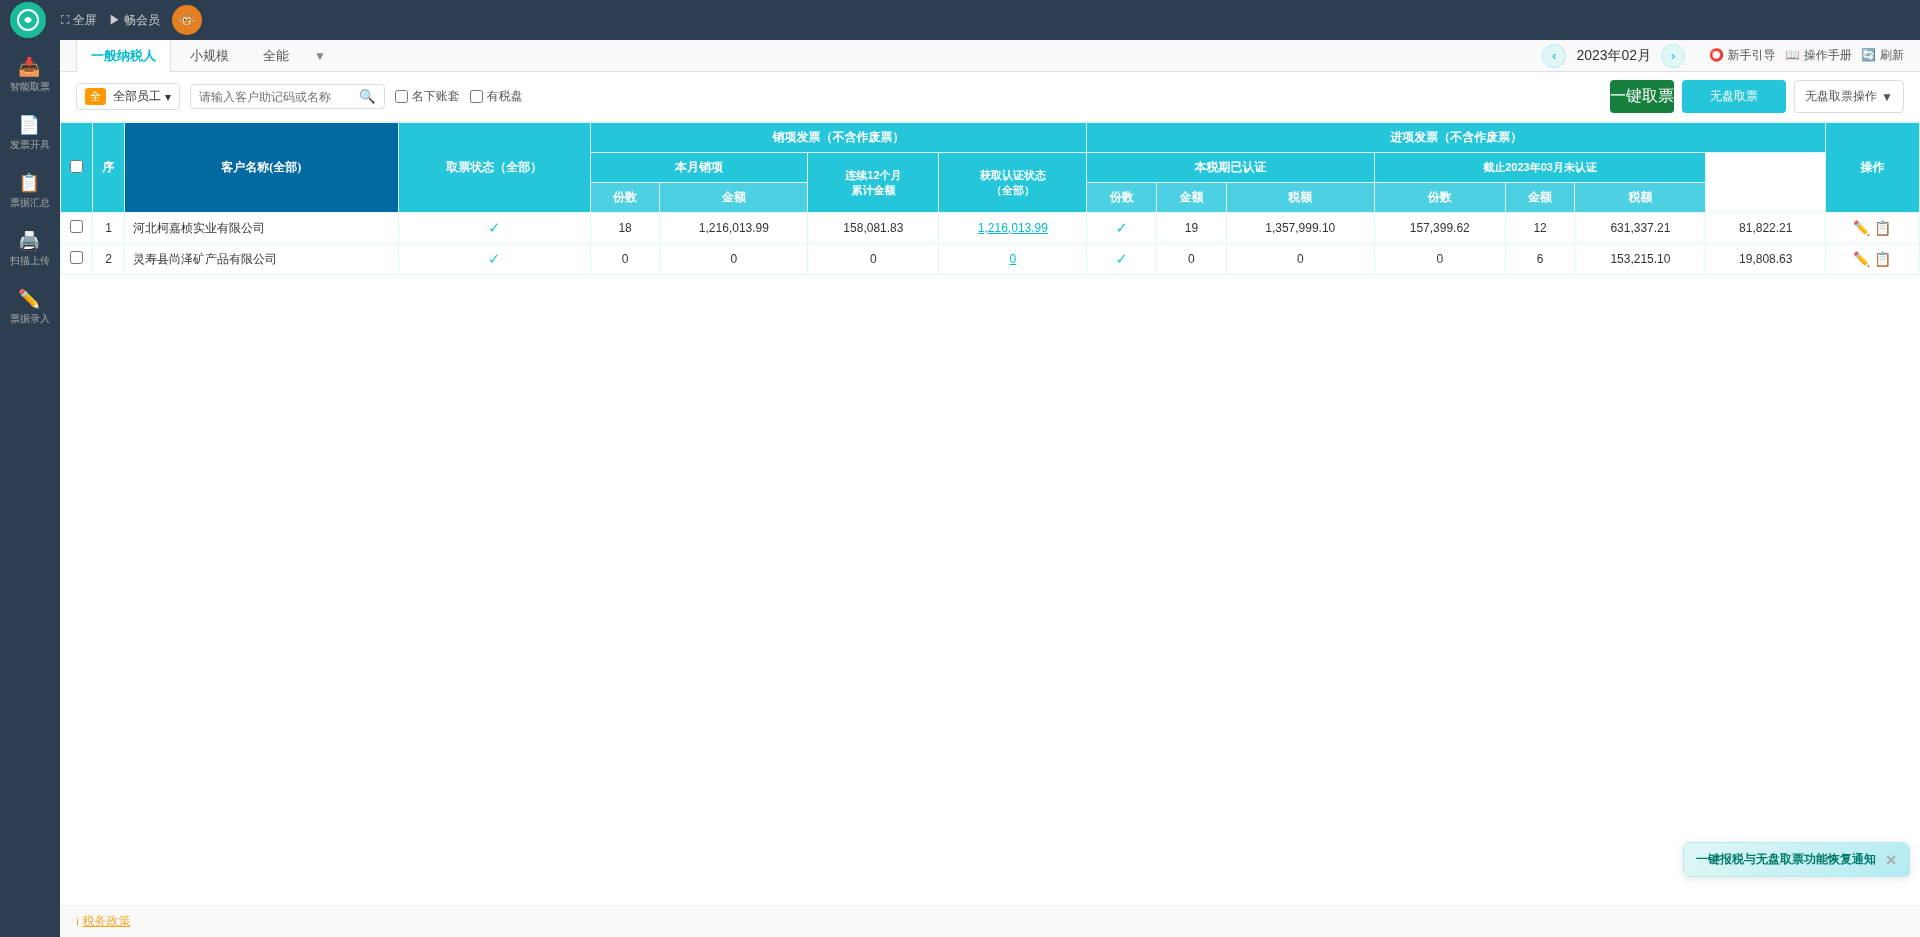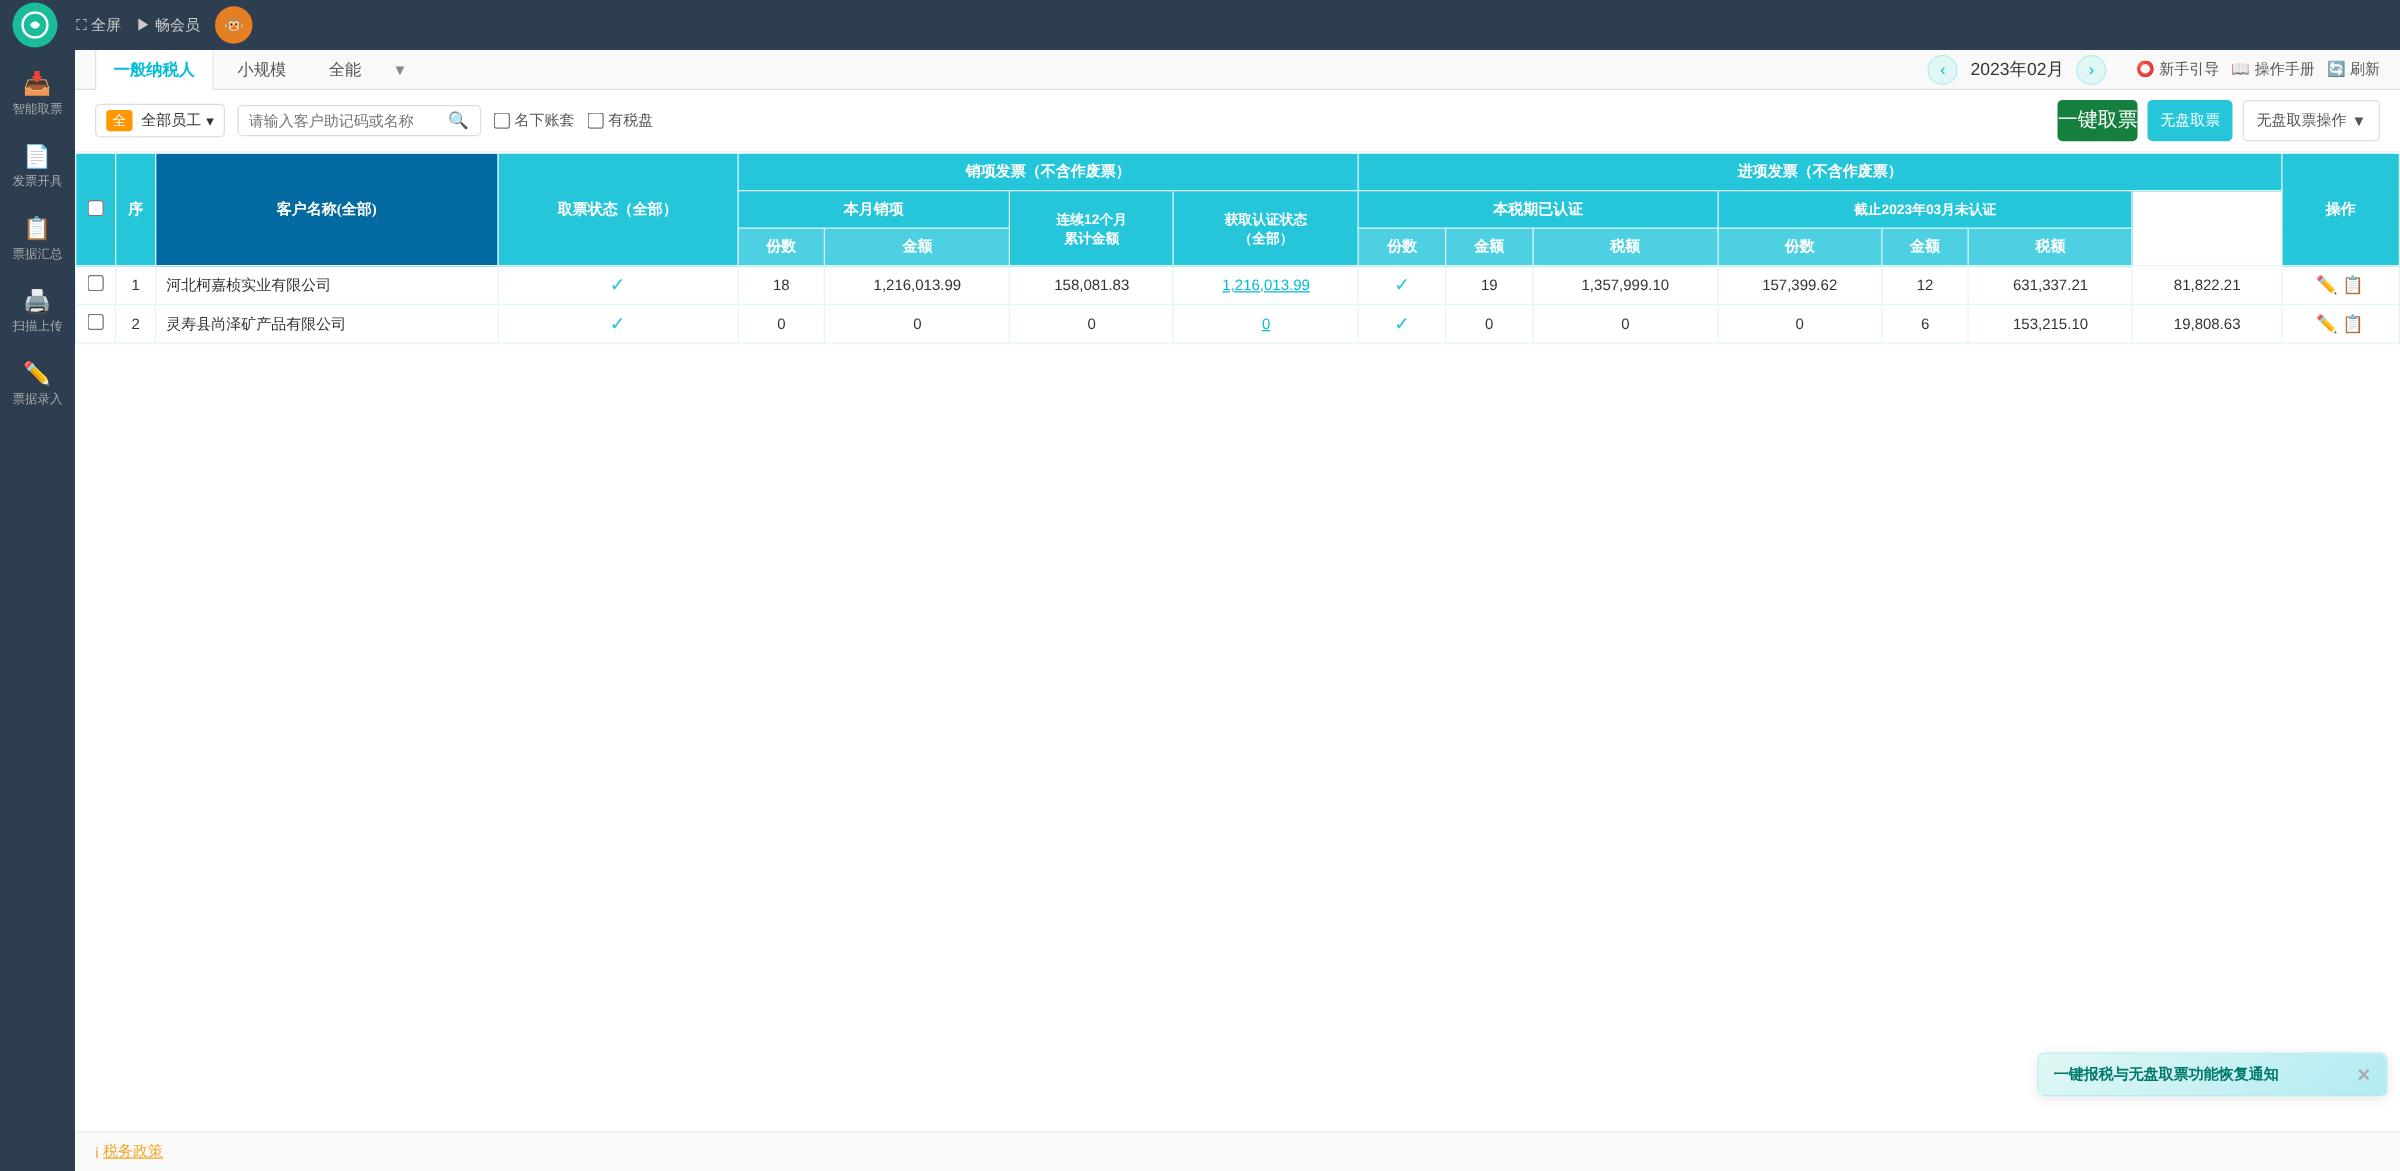--- a/index.html
+++ b/index.html
@@ -112,40 +112,40 @@
     .search-input-wrap {
       display: flex; align-items: center;
       border: 1px solid #ddd; border-radius: 4px;
       padding: 4px 8px; background: #fff;
     }
     .search-input-wrap input { border: none; outline: none; font-size: 12px; width: 160px; }
     .search-btn { background: none; border: none; cursor: pointer; color: #aaa; }
     .checkbox-label { display: flex; align-items: center; gap: 4px; font-size: 12px; color: #555; cursor: pointer; }
     .action-bar-right { margin-left: auto; display: flex; gap: 8px; }
     .btn-orange { background: #15803d; color: #fff; border: none; border-radius: 4px; padding: 6px 0; cursor: pointer; font-size: 16px; }
-    .btn-teal { background: #26c6da; color: #fff; border: none; border-radius: 4px; padding: 6px 10px; cursor: pointer; font-size: 12px; }
+    .btn-teal { background: #26c6da; color: #fff; border: none; border-radius: 4px; padding: 6px 28px; cursor: pointer; font-size: 12px; }
     .btn-outline { background: #fff; color: #555; border: 1px solid #ddd; border-radius: 4px; padding: 6px 10px; cursor: pointer; font-size: 12px; display: flex; align-items: center; gap: 4px; }
 
     
     .table-wrap { flex: 1; overflow: auto; background: #fff; }
     table { width: 100%; border-collapse: collapse; font-size: 12px; }
     thead tr { background: #26c6da; color: #fff; }
     th, td { border: 1px solid #e0f7fa; padding: 6px 8px; }
     td { text-align: center; color: #333; }
     .check-col { width: 32px; }
     .idx-col { width: 32px; }
     .name-col { text-align: left !important; }
     .status-icon { color: #26c6da; font-size: 15px; }
     .link-text { color: #00bcd4; text-decoration: underline; cursor: pointer; }
     .edit-icon, .view-icon { color: #aaa; cursor: pointer; font-size: 14px; }
 
     
     .notif-panel {
       position: fixed; bottom: 60px; right: 10px;
-      width: 280px; background: #fff;
+      width: 227px; background: #fff;
       border: 1px solid #b2ebf2; border-radius: 6px;
       box-shadow: 0 2px 10px rgba(0,0,0,0.1);
       font-size: 12px;
     }
     .notif-header {
       background: linear-gradient(135deg, #e0f7f5, #b2ebf2);
       padding: 8px 12px; border-radius: 6px 6px 0 0;
       font-weight: bold; color: #00796b;
       display: flex; justify-content: space-between; align-items: center;
     }

